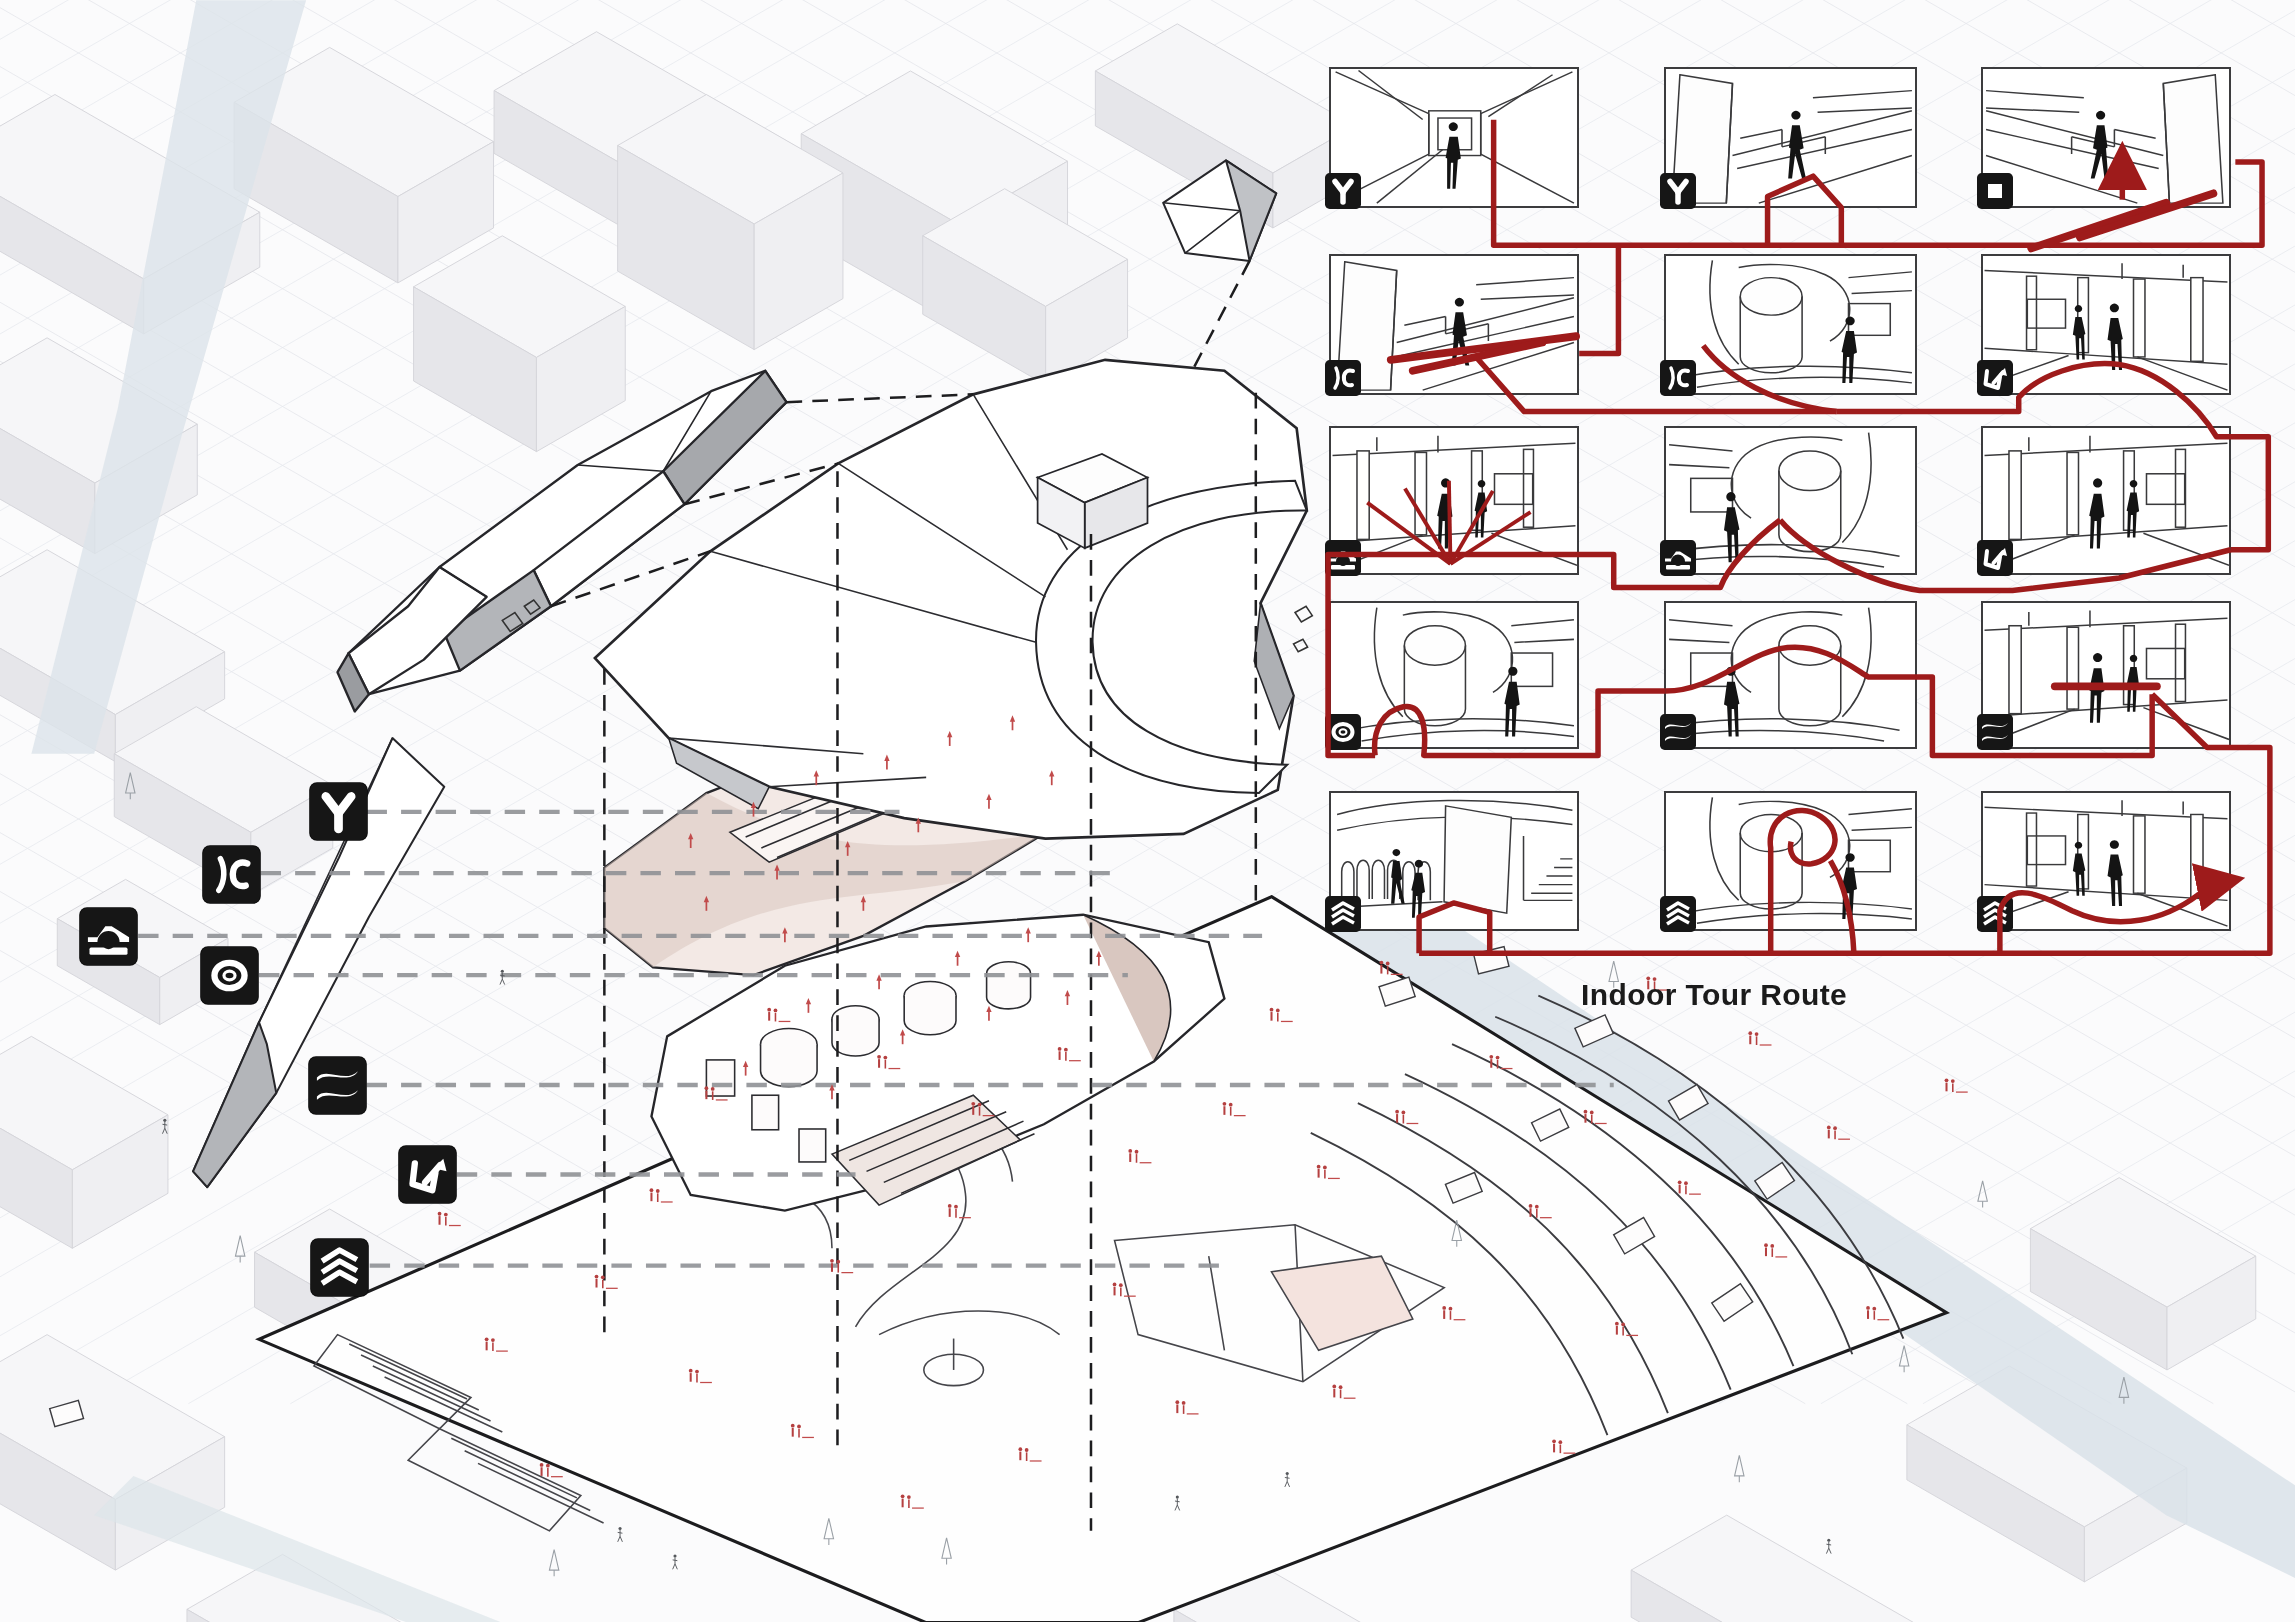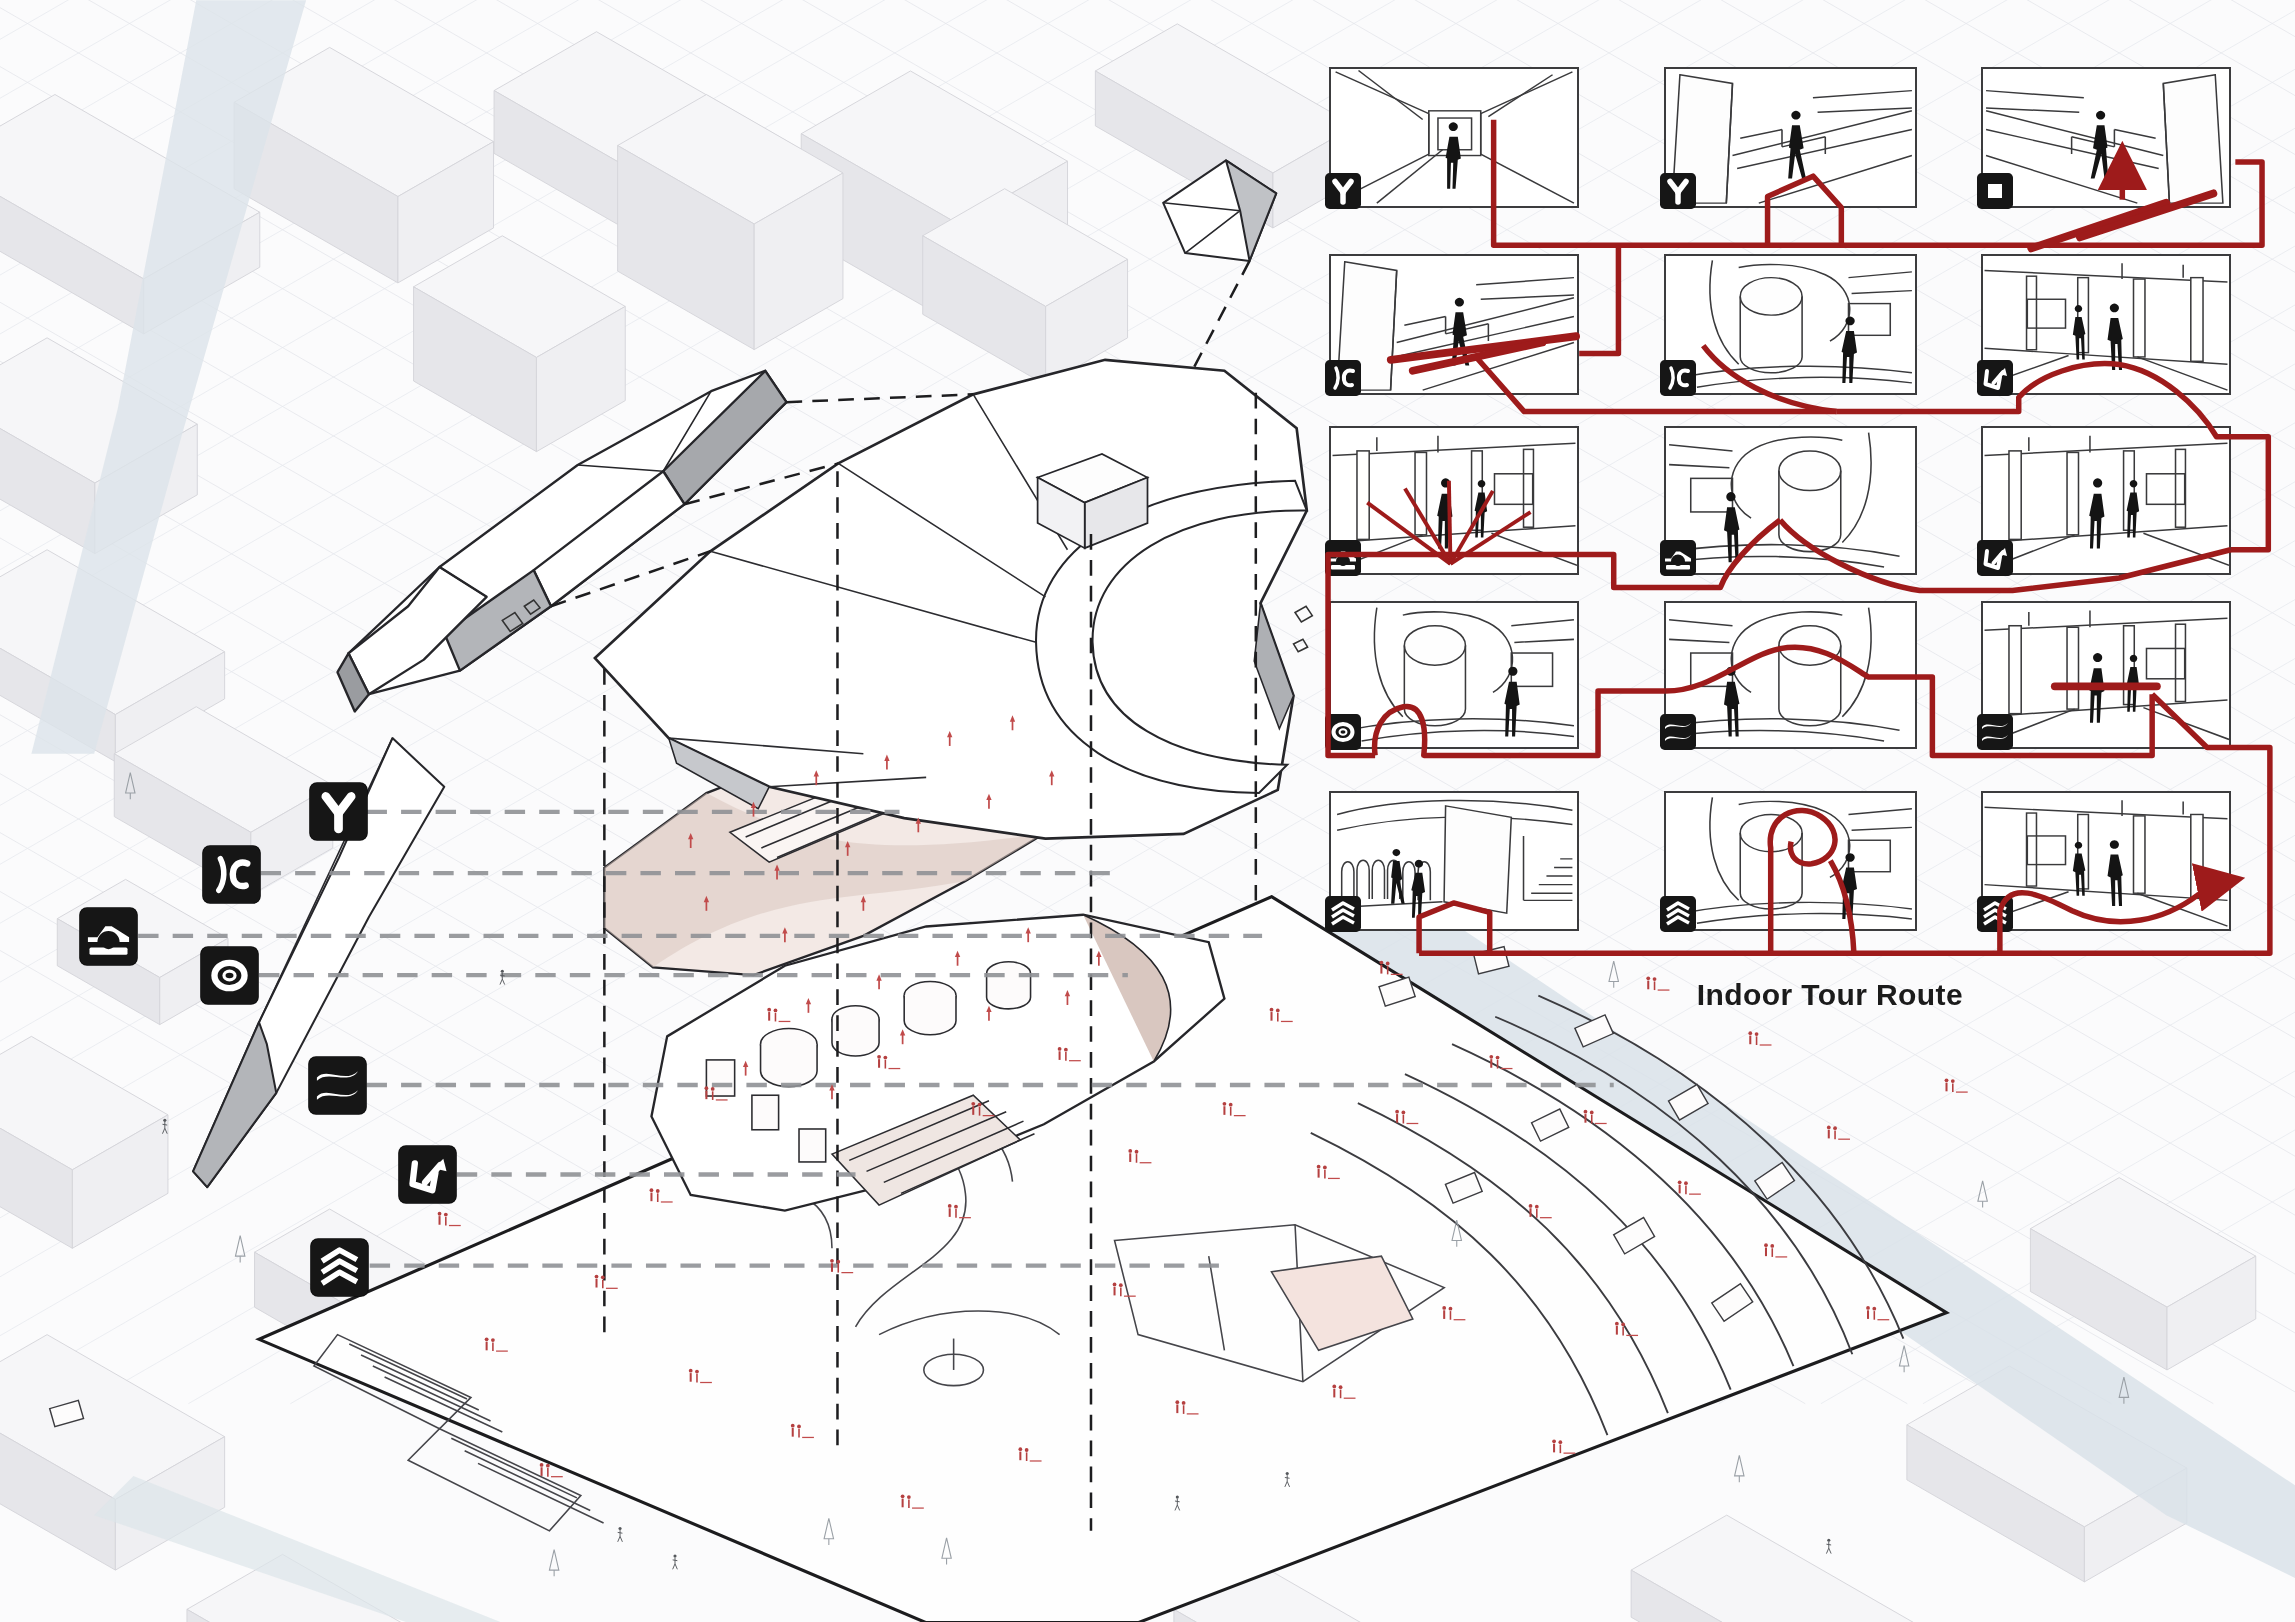--- a/index.html
+++ b/index.html
@@ -22,23 +22,23 @@
     border:2.4px solid #3c3c3e;box-sizing:border-box;
   }
   .tour-frame .sketch{position:absolute;left:0;top:0;width:100%;height:100%;}
   .badge{
     position:absolute;left:-6.3px;bottom:-3.1px;width:36px;height:36px;
     background:#161616;border-radius:4.7px;
     display:flex;align-items:center;justify-content:center;
   }
   .badge svg{width:36px;height:36px;}
   #board-title{
-    position:absolute;left:1649px;top:978px;width:314px;
+    position:absolute;left:1581px;top:978px;width:314px;
     font-size:30px;font-weight:bold;color:#1b1b1b;letter-spacing:0.4px;
-    text-align:right;
+    text-align:left;
   }
 </style>
 </head>
 <body>
 
 <div id="canvas">
 
   <svg width="0" height="0" style="position:absolute" aria-hidden="true">
     <defs>
 

